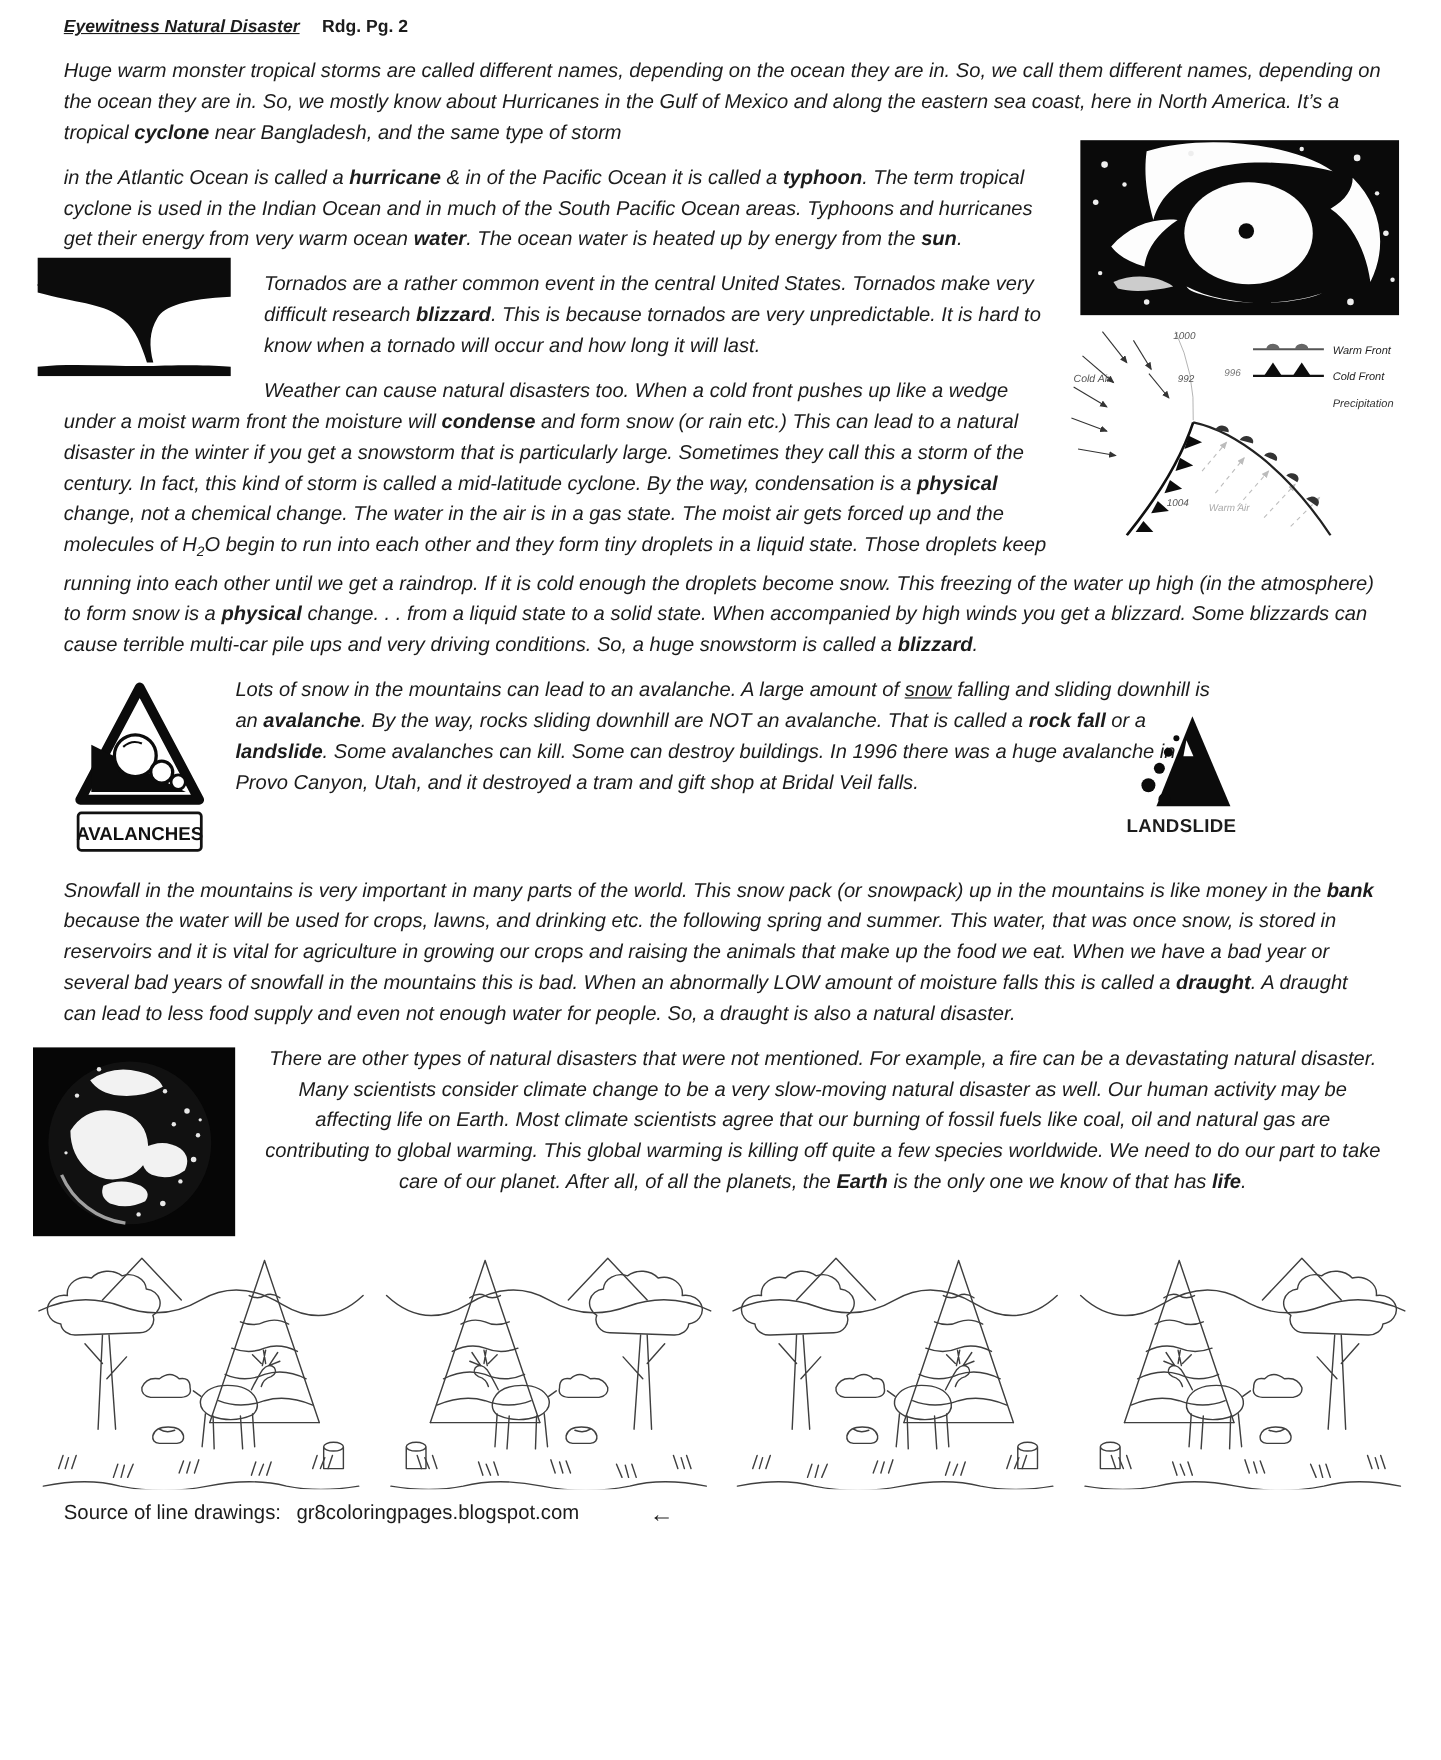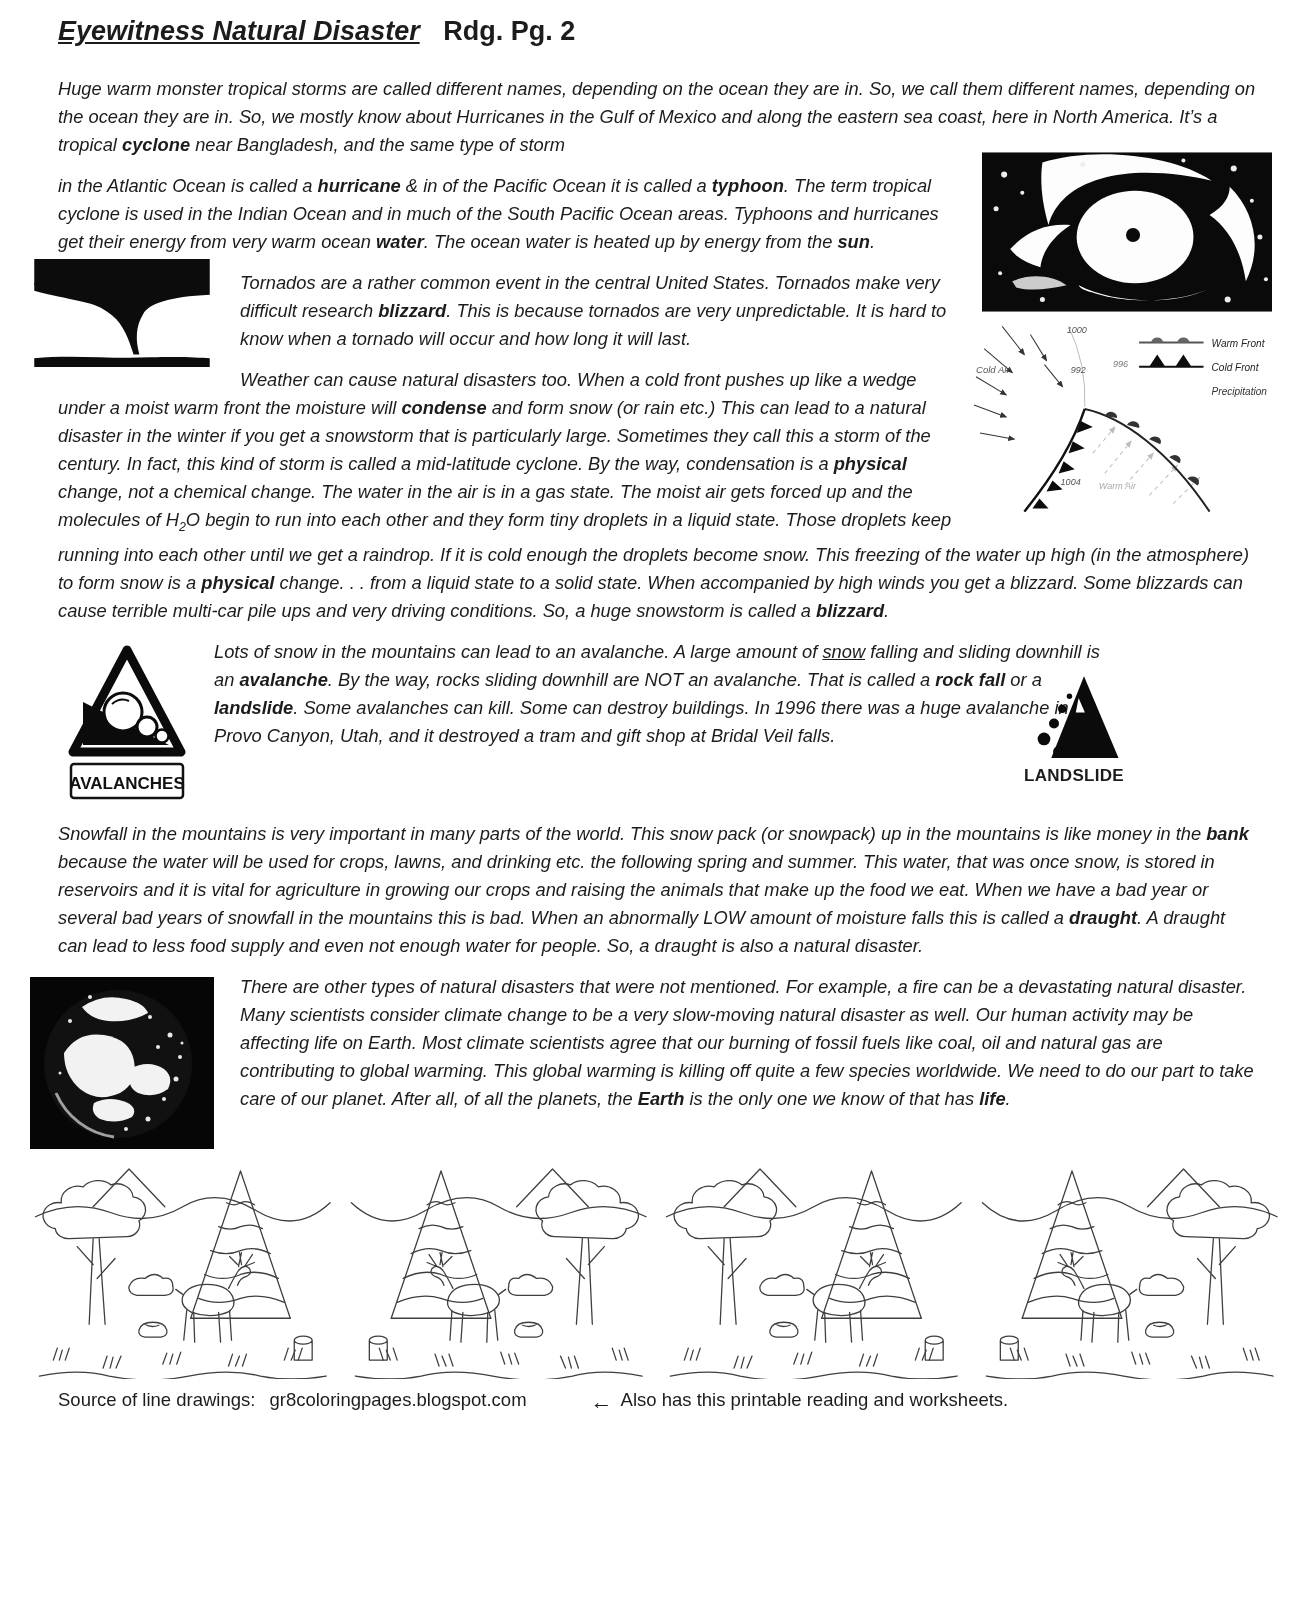--- a/index.html
+++ b/index.html
@@ -1,21 +1,21 @@
 <!DOCTYPE html>
 <html><head>
 <meta charset="utf-8">
 <style>
   html,body{margin:0;padding:0;}
   body{
     width:1310px;height:1600px;overflow:hidden;background:#ffffff;
     font-family:"Liberation Sans",sans-serif;color:#1c1c1c;
   }
   .page{padding:14px 54px 0 58px;}
-  .doc-title{margin:2px 0 28px 0;font-size:27px;}
+  .doc-title{margin:2px 0 16px 0;font-size:16px;}
   .doc-title .title{font-weight:700;font-style:italic;text-decoration:underline;}
   .doc-title .pg{font-weight:700;margin-left:16px;}
   p.body-text{font-size:18.3px;line-height:28px;margin:0 0 13px 0;font-style:italic;}
   .img-frame{display:block;}
   .float-right{float:right;}
   .float-left{float:left;}
   .hurricane-img{width:290px;height:160px;margin:-20px -16px 10px 18px;}
   .tornado-img{width:184px;height:108px;margin:-10px 26px 6px -28px;}
   .weather-img{width:302px;height:192px;margin:-46px -18px 8px 16px;}
   .avalanche-sign{width:118px;height:162px;margin:4px 28px 2px 10px;}
@@ -208,21 +208,21 @@
         <circle cx="38" cy="87" r="6" fill="#0b0b0b"></circle>
       </svg>
       <div class="landslide-label">LANDSLIDE</div>
     </div>
 
     <p class="body-text" style="margin-bottom:6px;">Lots of snow in the mountains can lead to an avalanche.  A large amount of <span style="text-decoration: underline;">snow</span> falling and sliding downhill is an <span style="font-weight: 700;">avalanche</span>.  By the way, rocks sliding downhill are NOT an avalanche. That is called a <span style="font-weight: 700;">rock fall</span> or a <span style="font-weight: 700;">landslide</span>.  Some avalanches can kill. Some can destroy buildings.  In 1996 there was a huge avalanche in Provo Canyon, Utah, and it destroyed a tram and gift shop at Bridal Veil falls.</p>
   </div>
 
   <p class="body-text" style="margin-top:14px;">Snowfall in the mountains is very important in many parts of the world.  This snow pack (or snowpack) up in the mountains is like money in the <span style="font-weight: 700;">bank</span> because the water will be used for crops, lawns, and drinking etc. the following spring and summer.  This water, that was once snow, is stored in reservoirs and it is vital for agriculture in growing our crops and raising the animals that make up the food we eat.   When we have a bad year or several bad years of snowfall in the mountains this is bad.  When an abnormally LOW amount of moisture falls this is called a <span style="font-weight: 700;">draught</span>.   A draught can lead to less food supply and even not enough water for people.  So, a draught is also a natural disaster.</p>
 
-  <p class="body-text" style="margin-top:8px;">
+  <p class="body-text" style="margin-top:8px;text-align:center;">
     <svg class="img-frame float-left earth-img" viewBox="0 0 184 172">
       <rect width="184" height="172" fill="#060606"></rect>
       <circle cx="88" cy="87" r="74" fill="#111"></circle>
       <g fill="#f2f2f2">
         <path d="M52 30 q 20 -14 44 -8 q 18 4 22 14 q -18 10 -40 8 q -18 -2 -26 -14 z"></path>
         <path d="M34 76 q 14 -22 40 -18 q 26 4 30 26 q 4 22 -14 32 q -22 10 -40 -4 q -16 -14 -16 -36 z"></path>
         <path d="M100 92 q 18 -10 34 0 q 10 8 4 20 q -14 10 -30 4 q -12 -6 -8 -24 z"></path>
         <path d="M64 126 q 16 -8 34 0 q 10 6 4 14 q -16 8 -32 2 q -10 -6 -6 -16 z"></path>
       </g>
       <path d="M26 116 a74 74 0 0 0 58 44" stroke="#ddd" stroke-width="3" fill="none" opacity=".7"></path>
@@ -256,16 +256,15 @@
       </svg>
     <svg viewBox="0 0 300 225">
         <use href="#scene" transform="translate(300,0) scale(-1,1)"></use>
       </svg>
   </div>
 
   <div class="footer-line">
     <span>Source of line drawings:</span>
     <span class="site">gr8coloringpages.blogspot.com</span>
     <span class="arrow">←</span>
-    <span class="note">Also has this printable reading and worksheets.</span>
   </div>
 
 </div>
 
 </body></html>

